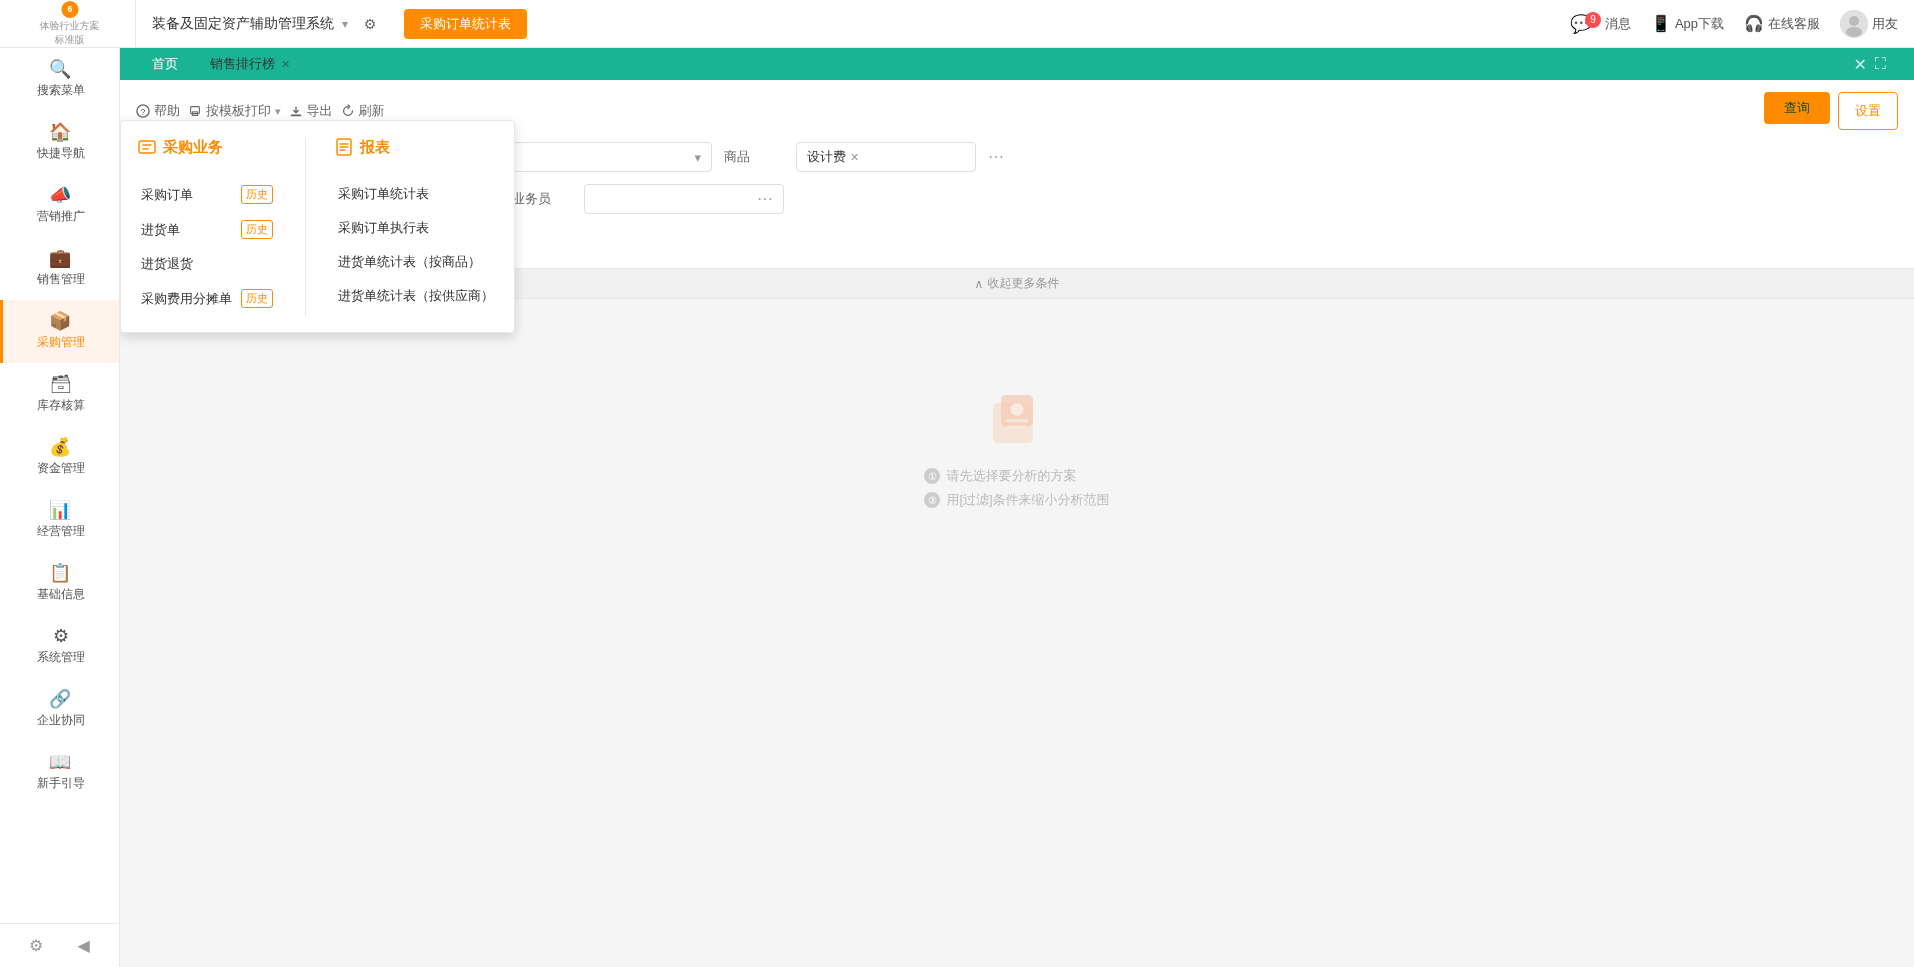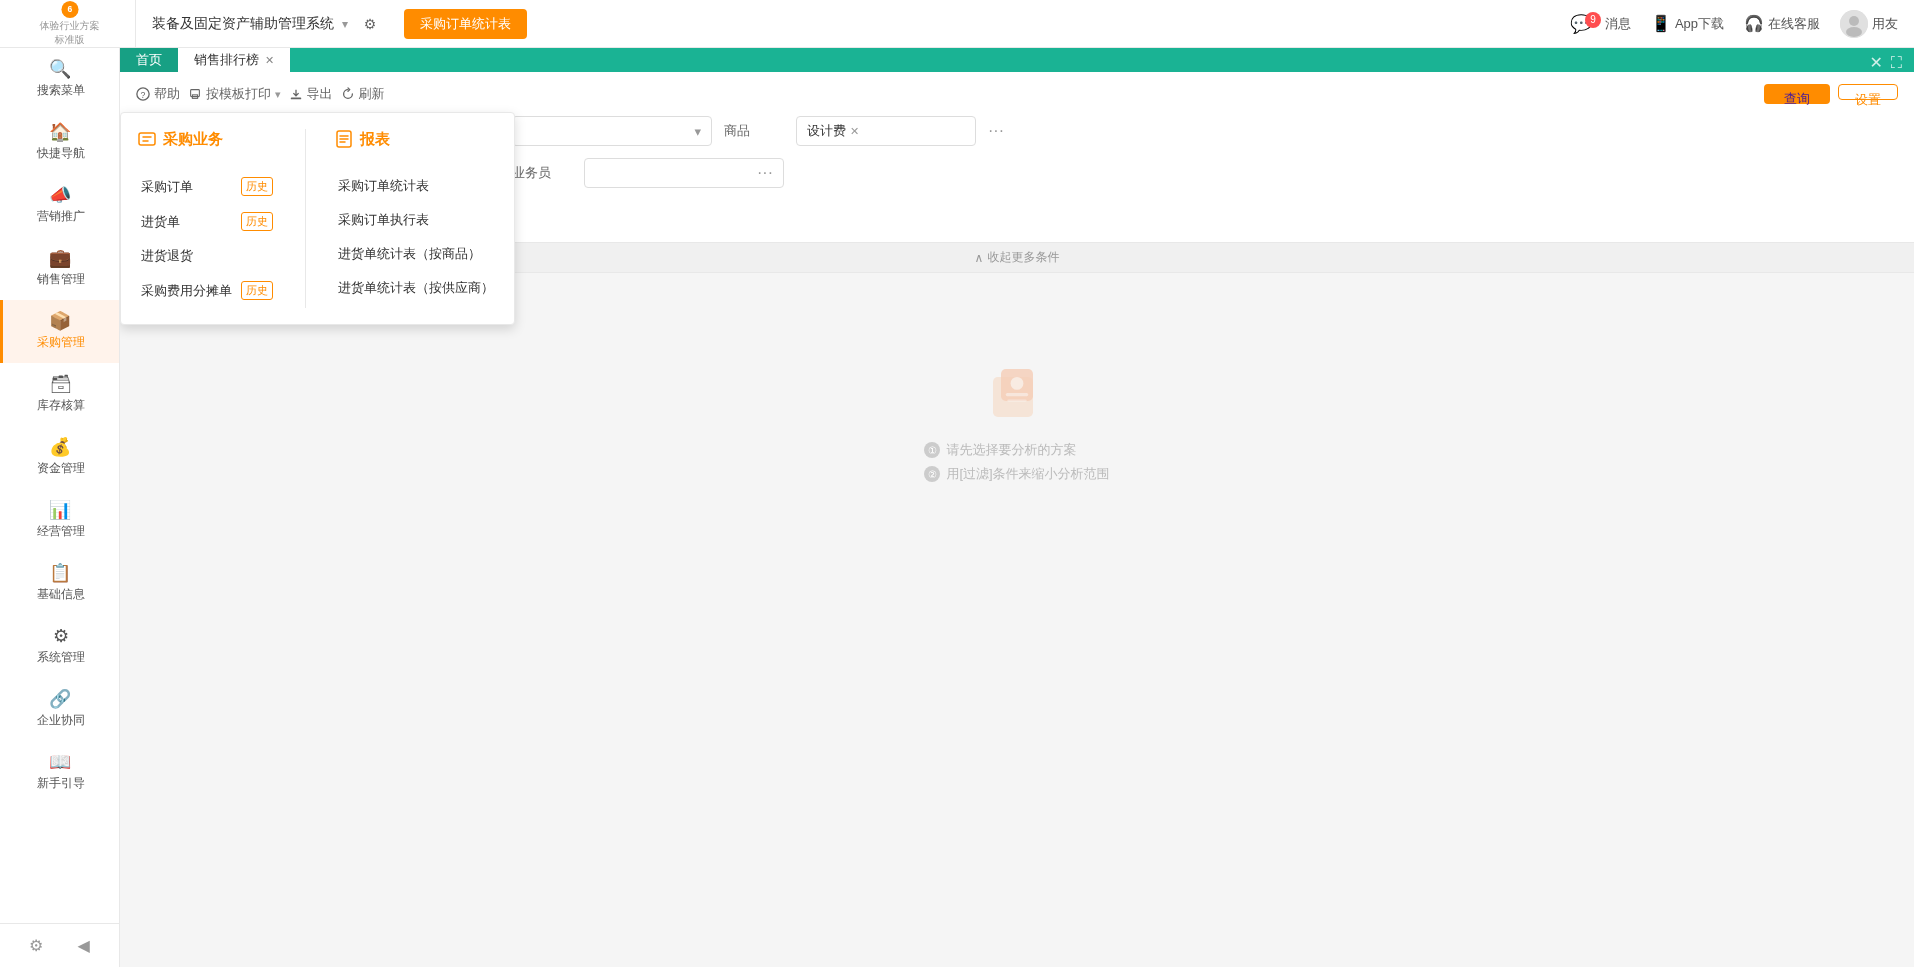--- a/index.html
+++ b/index.html
@@ -154,22 +154,22 @@
       display: flex;
       flex-direction: column;
       overflow: hidden;
     }
 
     
     .tab-bar {
       height: 24px;
       background: #1ab394;
       display: flex;
-      align-items: flex-end;
-      padding: 0;
+      align-items: center;
+      padding: 16px;
     }
     .tab-item {
       padding: 0 16px;
       height: 100%;
       display: flex;
       align-items: center;
       font-size: 13px;
       color: rgba(255,255,255,0.85);
       cursor: pointer;
       gap: 6px;
@@ -257,38 +257,38 @@
       color: #999;
       font-size: 11px;
     }
     .filter-dots {
       color: #999;
       font-size: 16px;
       cursor: pointer;
     }
     .btn-primary {
       background: #ff8c00;
-      color: #4c1d95;
+      color: #14532d;
       border: none;
       border-radius: 4px;
       padding: 6px 20px;
       font-size: 13px;
       cursor: pointer;
-      height: 20px;
+      height: 32px;
       text-align: center;
     }
     .btn-secondary {
       background: #fff;
       color: #ff8c00;
       border: 1px solid #ff8c00;
       border-radius: 4px;
       padding: 6px 16px;
       font-size: 13px;
       cursor: pointer;
-      height: 16px;
+      height: 38px;
     }
     .toolbar-link {
       font-size: 13px;
       color: #666;
       cursor: pointer;
       display: flex;
       align-items: center;
       gap: 4px;
     }
     .toolbar-link svg { width: 14px; height: 14px; }

